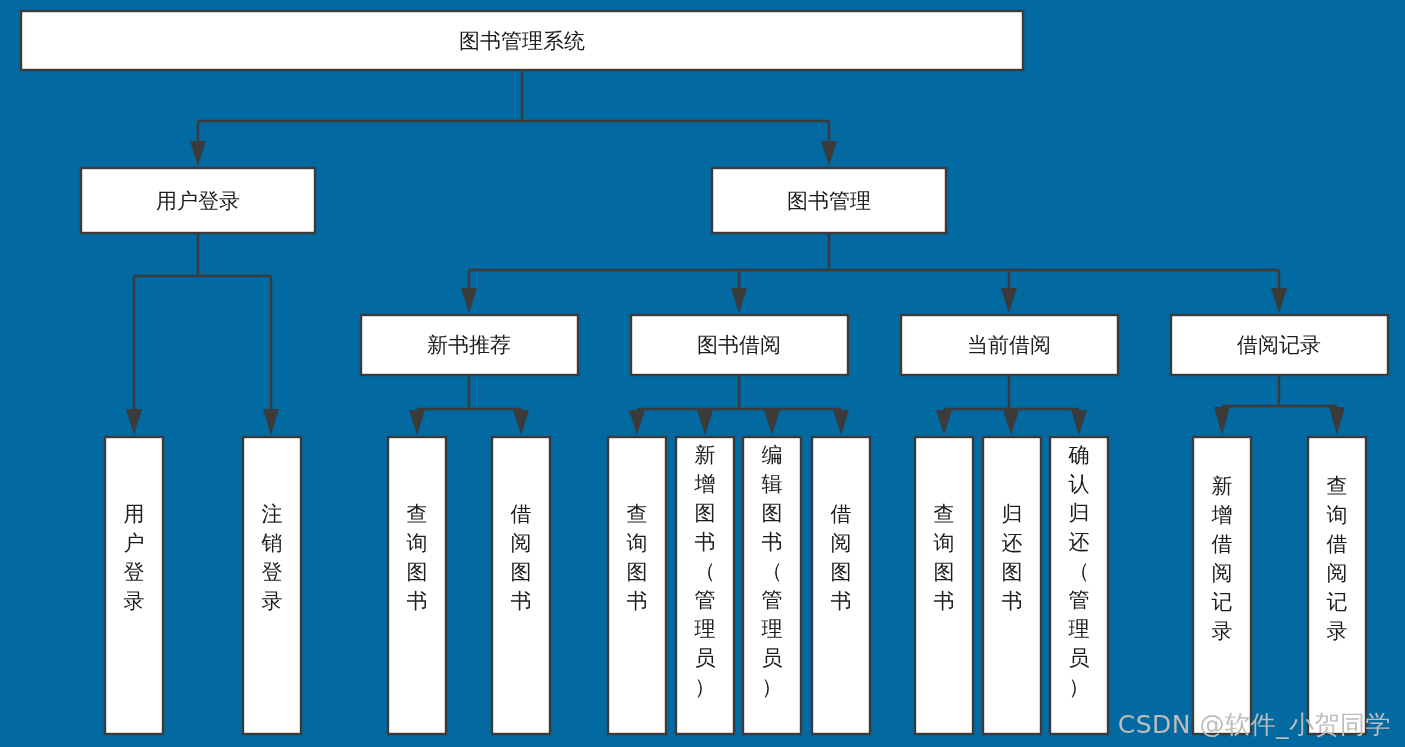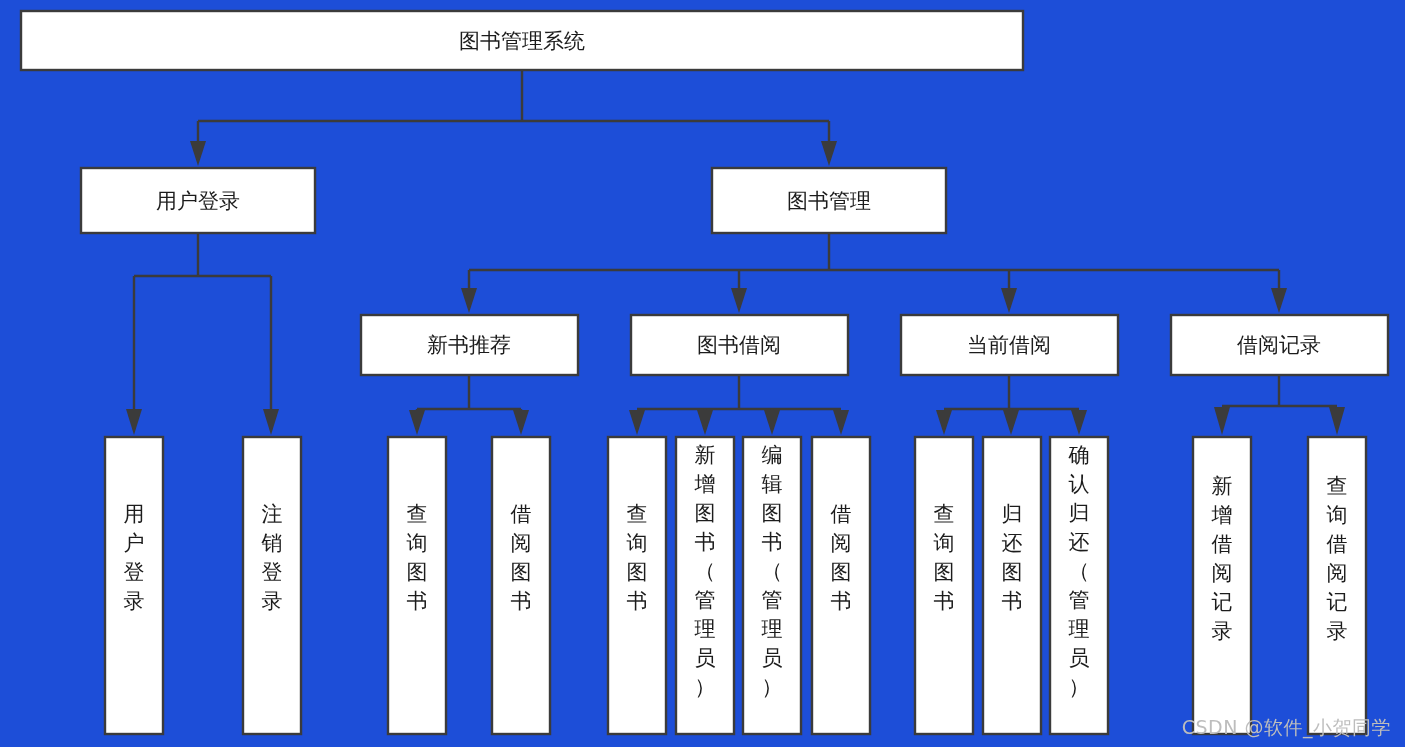--- a/index.html
+++ b/index.html
@@ -10,21 +10,21 @@
   body {
     width: 1405px;
     height: 747px;
     font-family: "DejaVu Sans", "Liberation Sans", sans-serif;
     overflow: hidden;
   }
   #diagram-root {
     position: relative;
     width: 1405px;
     height: 747px;
-    background: #1d4ed8;
+    background: #0369a1;
   }
   svg.diagram-svg {
     position: absolute;
     left: 0;
     top: 0;
     width: 1405px;
     height: 747px;
     display: block;
   }
   .node-box {
@@ -53,21 +53,21 @@
     font-family: "DejaVu Sans", "Liberation Sans", sans-serif;
     font-size: 21px;
     fill: #1c1c1c;
     text-anchor: middle;
   }
   .watermark-text {
     position: absolute;
     right: 14px;
     bottom: 6px;
     font-family: "DejaVu Sans", "Liberation Sans", sans-serif;
-    font-size: 19px;
+    font-size: 25px;
     color: #bdbdbd;
     letter-spacing: 0.5px;
     white-space: nowrap;
     user-select: none;
   }
 </style>
 </head>
 <body>
 
 <div id="diagram-root">

